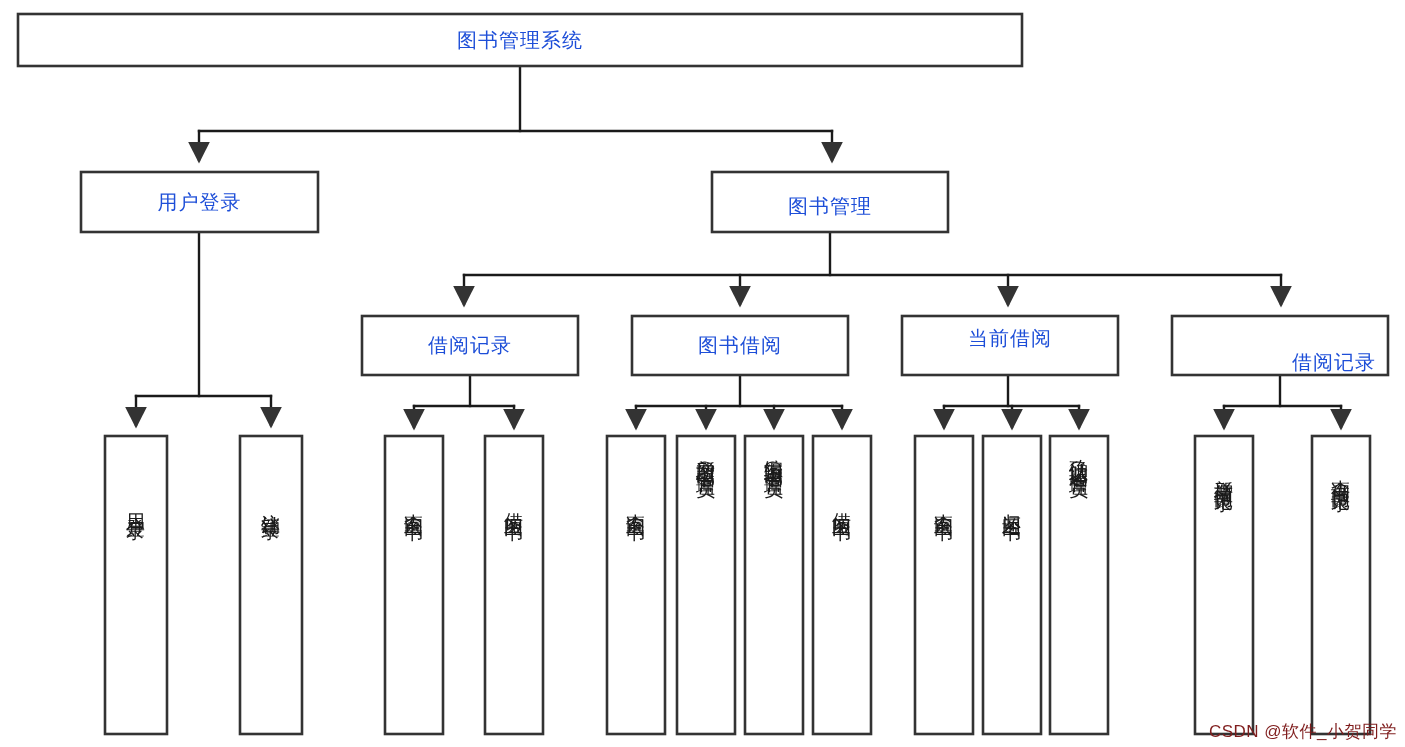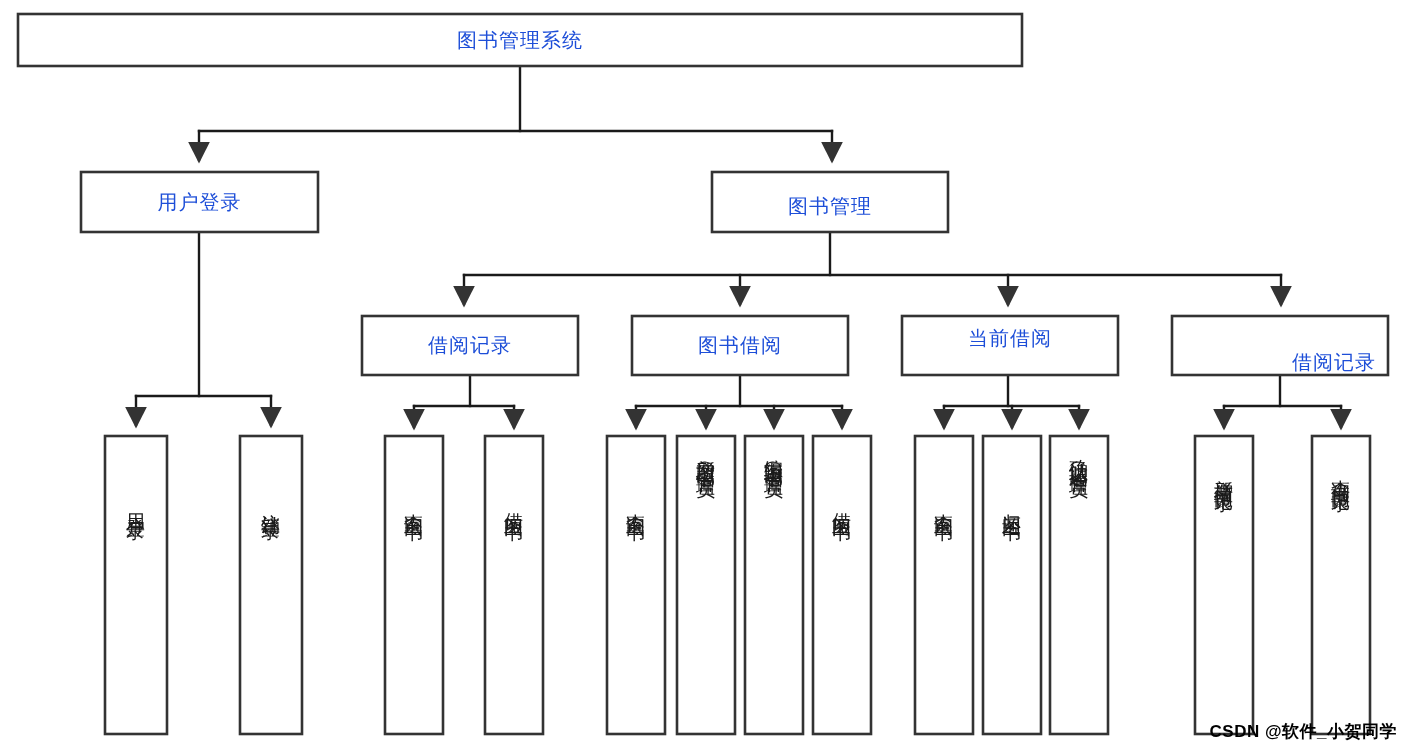--- a/index.html
+++ b/index.html
@@ -70,24 +70,23 @@
     color: #1d4ed8;
     letter-spacing: 1px;
     white-space: nowrap;
   }
   #watermark {
     position: absolute;
     right: 8px;
     bottom: 4px;
     font-family: "Liberation Sans", sans-serif;
     font-size: 17px;
-    color: #000000;
+    color: #7f1d1d;
     letter-spacing: 0.5px;
     white-space: nowrap;
-    font-weight: bold;
   }
 </style>
 </head>
 <body>
 
 <div id="diagram-root">
 
   <svg id="diagram-svg" viewBox="0 0 1405 747">
     <defs>
       <marker id="arrow" viewBox="0 0 12 12" refX="10" refY="6" markerWidth="9" markerHeight="9" orient="auto-start-reverse">

